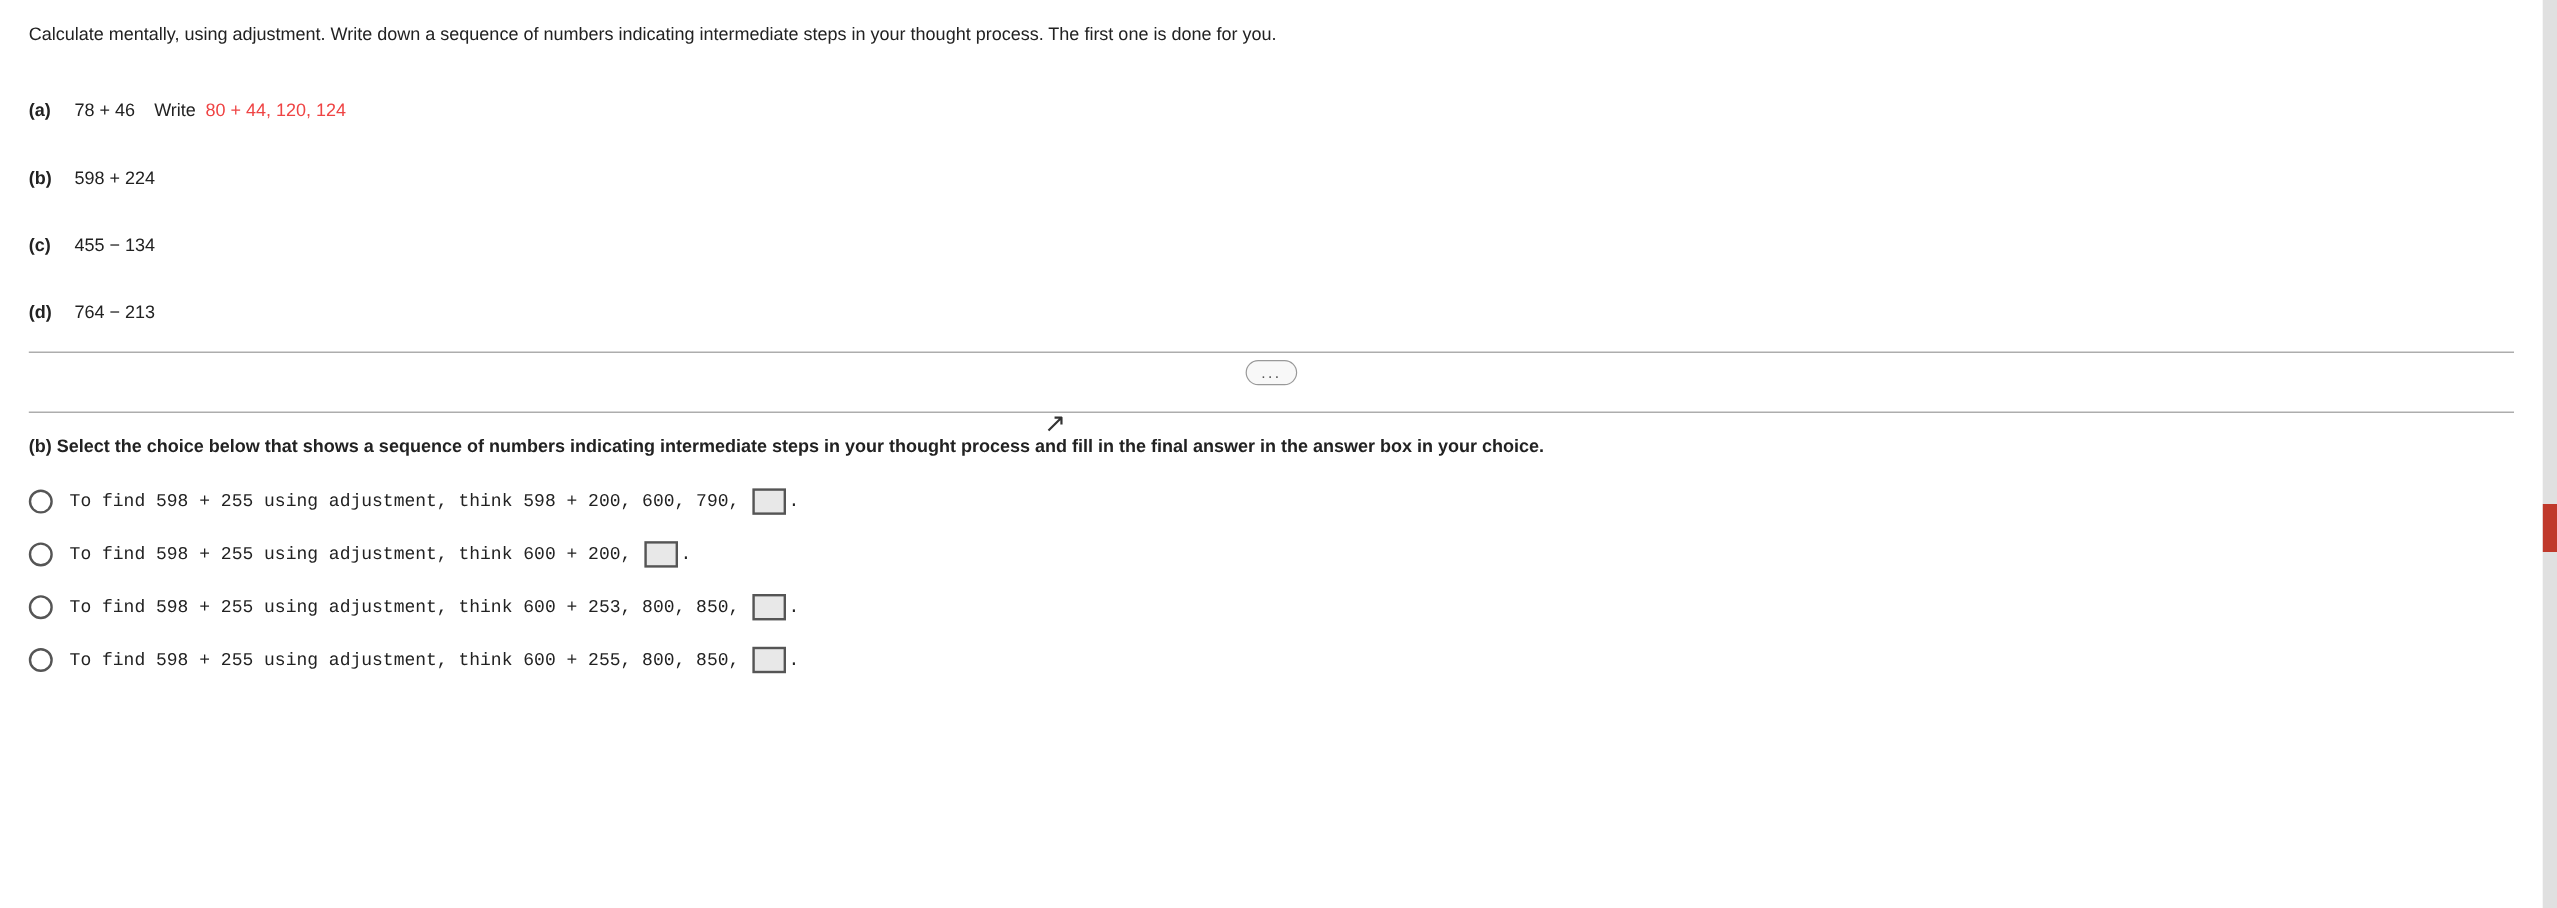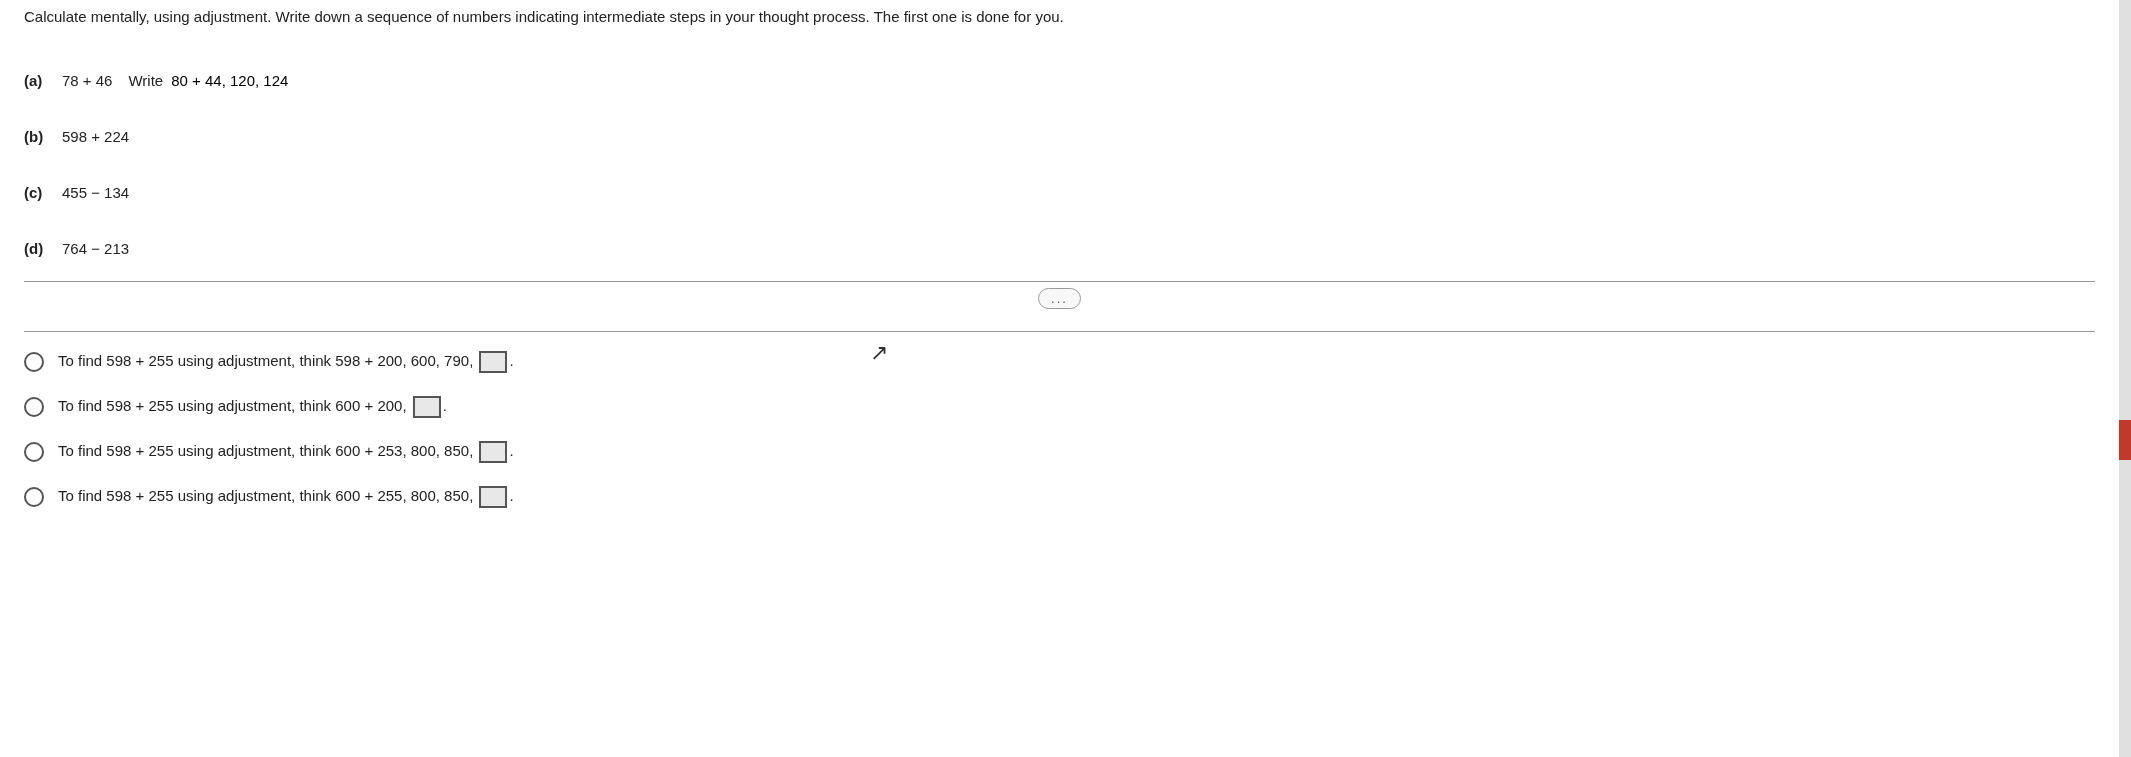--- a/index.html
+++ b/index.html
@@ -15,21 +15,21 @@
       width: 2131px;
       height: 757px;
       overflow: hidden;
       display: flex;
       flex-direction: row;
     }
 
     .main-content {
       background-color: #ffffff;
       flex: 1;
-      padding: 6px 24px 18px 24px;
+      padding: 18px 24px 18px 24px;
       display: flex;
       flex-direction: column;
       position: relative;
       justify-content: center;
     }
 
     .top-section {
       margin-bottom: 4px;
     }
 
@@ -58,21 +58,21 @@
     .problem-expression {
       margin-right: 16px;
       margin-top: 35px;
     }
 
     .think-label {
       margin-right: 8px;
     }
 
     .think-steps {
-      color: #000000;
+      color: #ef4444;
     }
 
     .divider {
       border: none;
       border-top: 1px solid #999;
       margin: 16px 0 0 0;
       width: 100%;
     }
 
     .expand-btn {
@@ -103,20 +103,21 @@
       font-weight: bold;
       color: #222;
       margin-bottom: 22px;
       line-height: 1.5;
     }
 
     .radio-options {
       display: flex;
       flex-direction: column;
       gap: 22px;
+      font-family: Liberation Mono, monospace;
     }
 
     .radio-option {
       display: flex;
       align-items: center;
       gap: 14px;
       font-size: 15px;
       color: #222;
     }
 
@@ -205,20 +206,21 @@
 
   <hr class="divider">
 
   <div class="expand-btn">
     <button class="dots-button">...</button>
   </div>
 
   <hr class="divider">
 
   <div class="bottom-section">
+    <div class="question-text">(b) Select the choice below that shows a sequence of numbers indicating intermediate steps in your thought process and fill in the final answer in the answer box in your choice.</div>
 
     <div class="radio-options">
 
       <div class="radio-option">
         <div class="radio-circle"></div>
         <span class="option-text">
           <span>To find 598 + 255 using adjustment, think 598 + 200, 600, 790,</span>
           <span class="answer-box"></span>.
         </span>
       </div>

